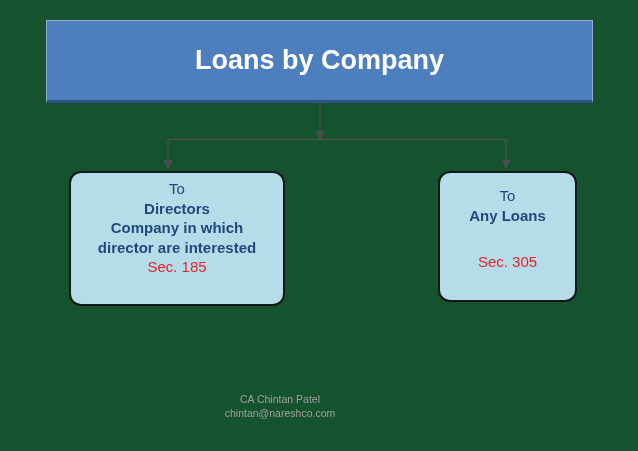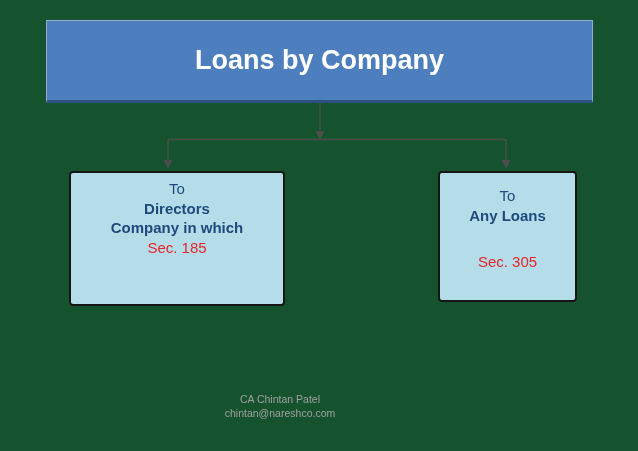--- a/index.html
+++ b/index.html
@@ -39,21 +39,21 @@
     position: absolute;
     left: 0;
     top: 0;
     pointer-events: none;
   }
   .node {
     position: absolute;
     box-sizing: border-box;
     background: var(--box-fill, #b5dde9);
     border: 2px solid var(--box-border, #161616);
-    border-radius: 4px;
+    border-radius: 12px;
     text-align: center;
     color: var(--box-text, #1f497d);
     font-size: 15px;
     line-height: 19.5px;
   }
   .node-left {
     left: 69px;
     top: 171px;
     width: 216px;
     height: 135px;
@@ -104,20 +104,21 @@
     <polygon points="163.5,160 172.5,160 168,169" fill="#4d4d4d"></polygon>
 
     <line x1="506" y1="139.5" x2="506" y2="161" stroke="#4d4d4d" stroke-width="1.4"></line>
     <polygon points="501.5,160 510.5,160 506,169" fill="#4d4d4d"></polygon>
   </svg>
 
   <div class="node node-left">
     <div class="nl">To</div>
     <div class="nl b">Directors</div>
     <div class="nl b">Company in which</div>
+    <div class="nl b">director are interested</div>
     <div class="nl sec">Sec. 185</div>
   </div>
 
   <div class="node node-right">
     <div class="nl">To</div>
     <div class="nl b">Any Loans</div>
     <div class="spacer"></div>
     <div class="nl sec">Sec. 305</div>
   </div>
 

